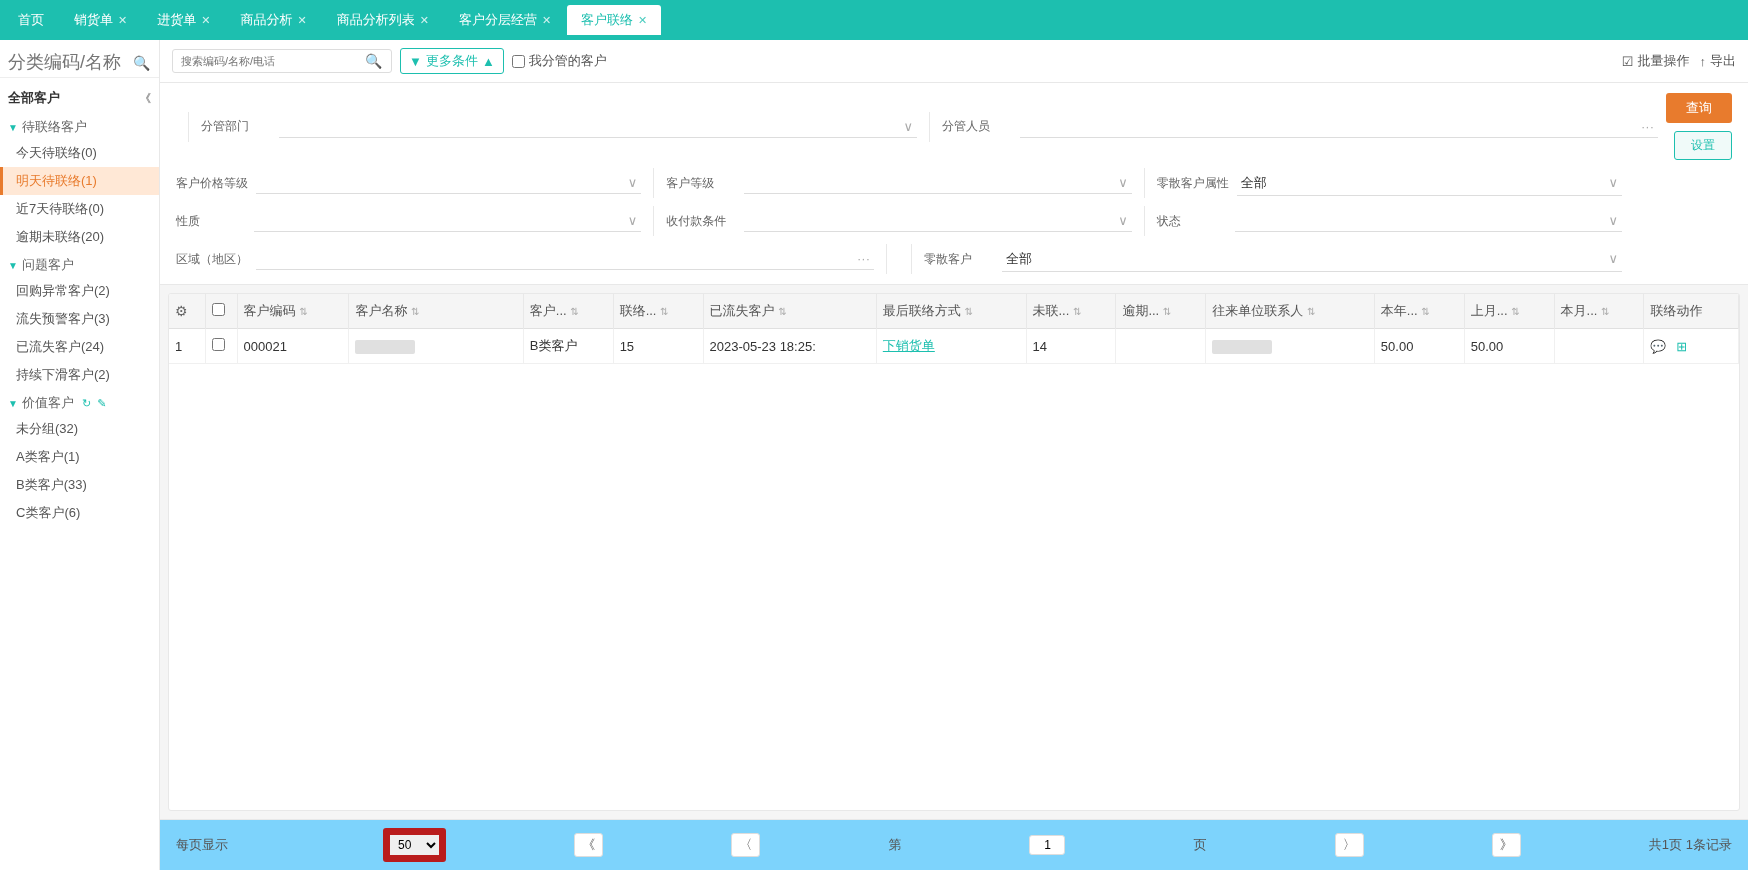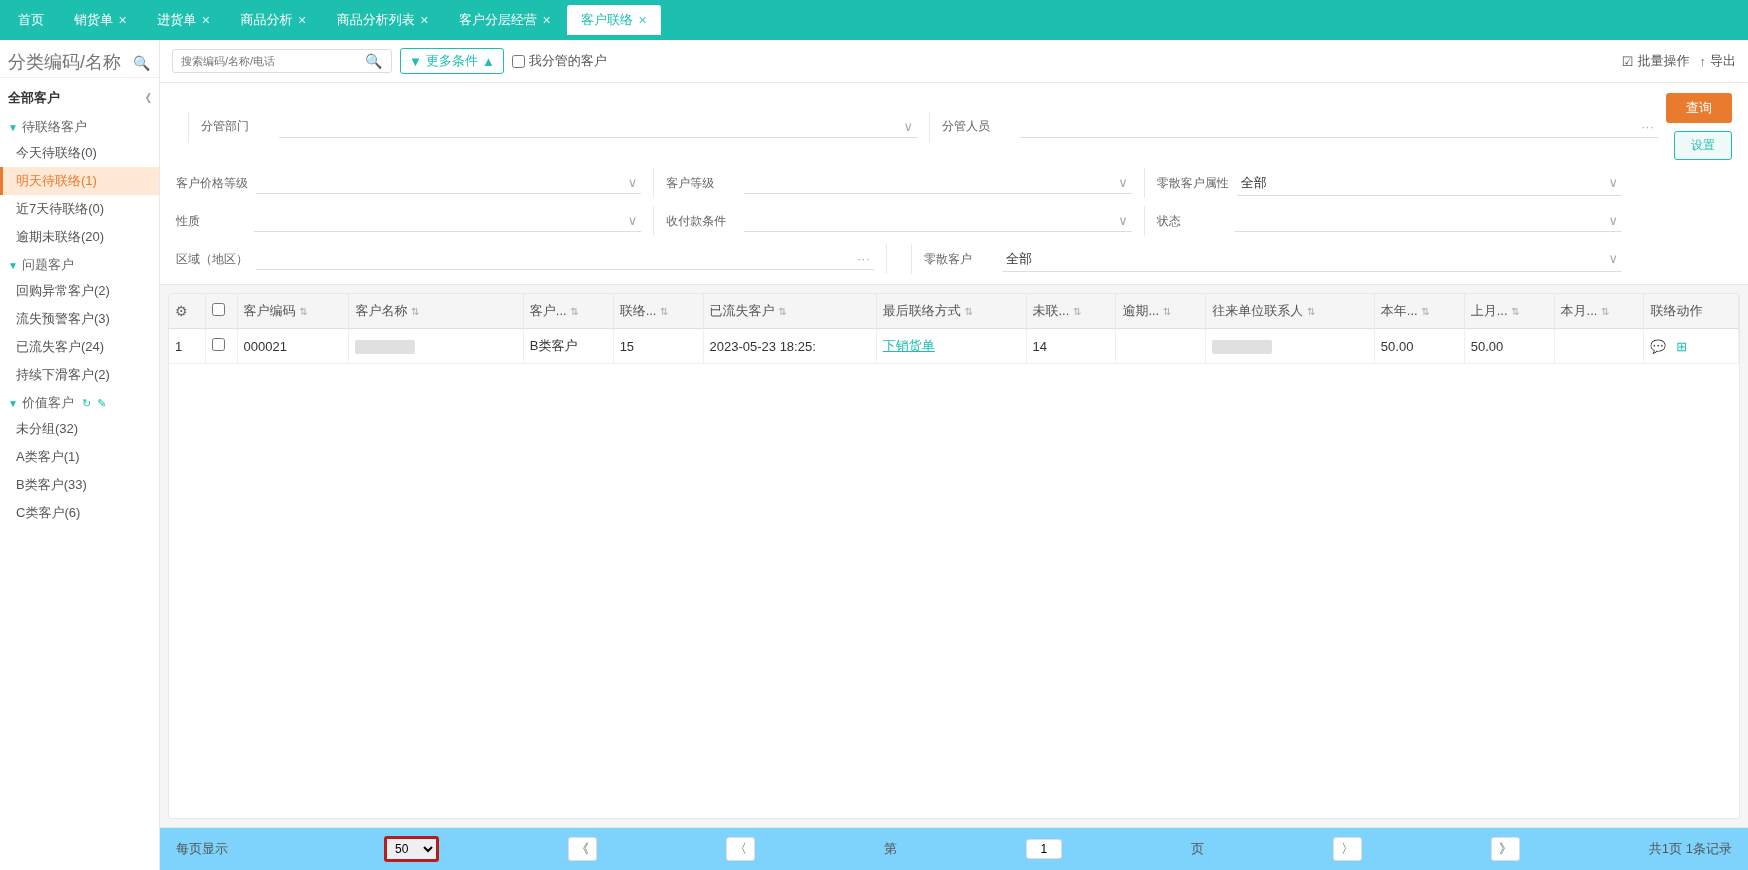--- a/index.html
+++ b/index.html
@@ -286,21 +286,21 @@
       border-top: 1px solid #e8e8e8;
       padding: 8px 16px;
       display: flex;
       align-items: center;
       justify-content: space-between;
       gap: 8px;
       font-size: 12px;
       color: #555;
     }
     .pagination select {
-      border: 3px solid #b91c1c;
+      border: 7px solid #b91c1c;
       border-radius: 3px;
       padding: 2px 4px;
       font-size: 12px;
       cursor: pointer;
       margin-left: 27px;
     }
     .page-btn {
       border: 1px solid #ddd;
       background: #fff;
       padding: 2px 7px;

